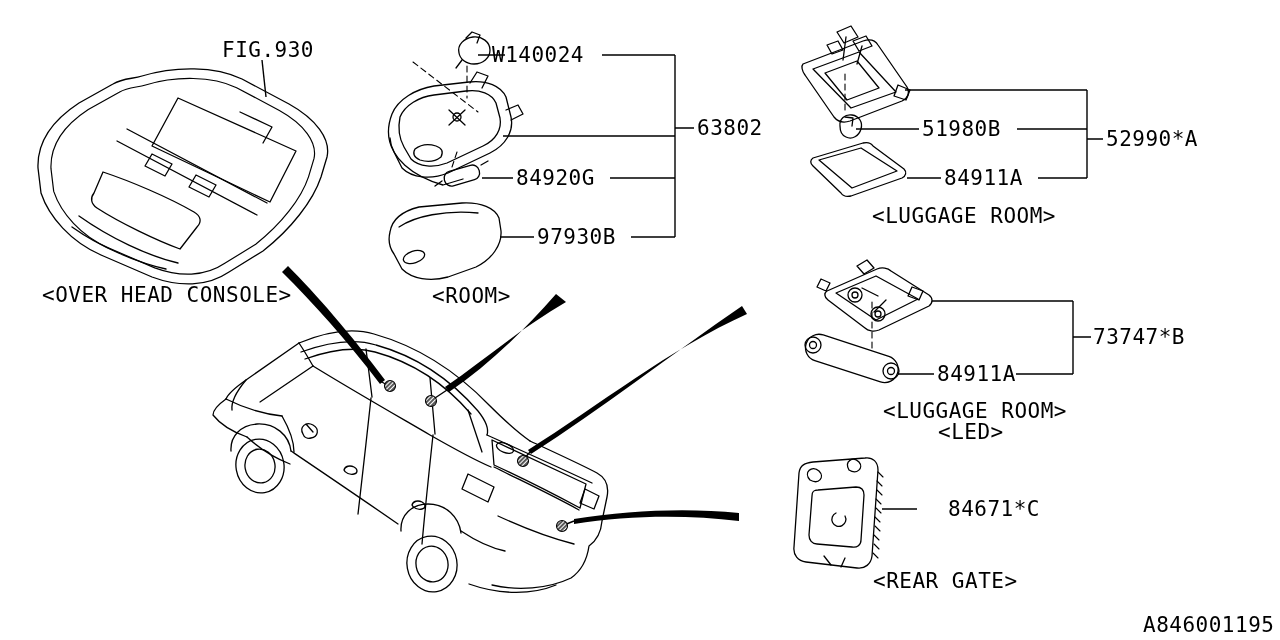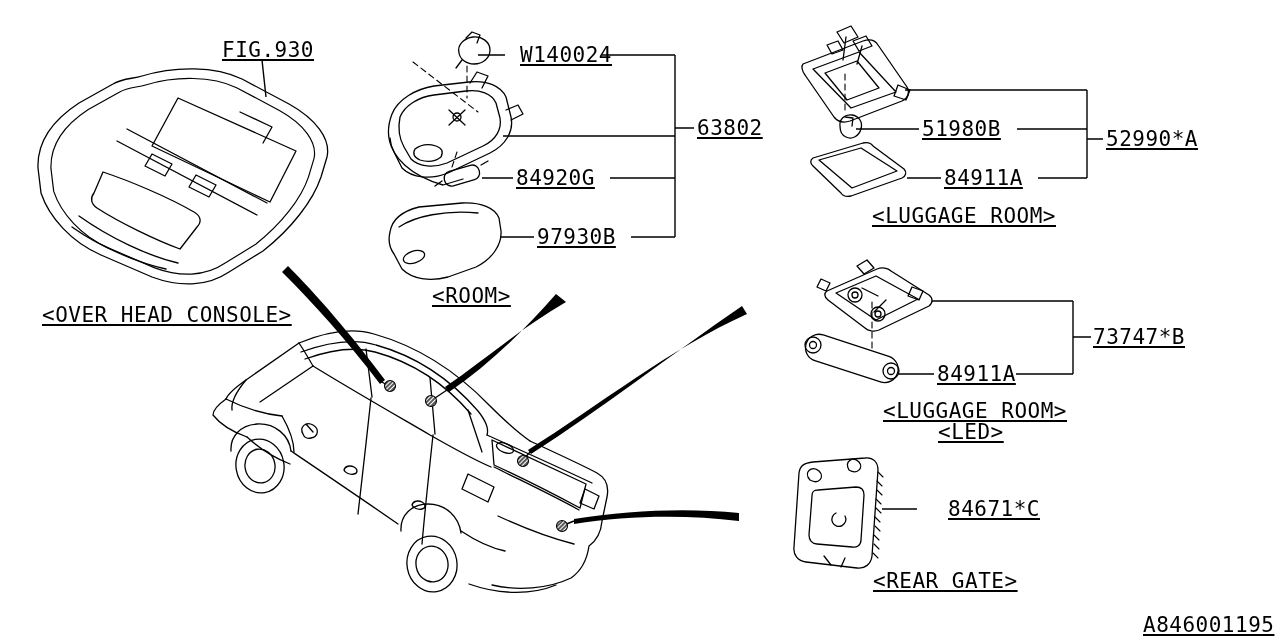--- a/index.html
+++ b/index.html
@@ -12,21 +12,20 @@
   }
   #art{position:absolute;left:0;top:0;width:1280px;height:640px;}
   .lbl{
     position:absolute;
     font-family:"DejaVu Sans Mono",monospace;
     font-size:21px;
     line-height:21px;
     letter-spacing:0.5px;
     color:#000;
     white-space:pre;
-    text-decoration:underline;
   }
 </style>
 </head>
 <body>
 
 <svg id="art" viewBox="0 0 1280 640">
   <defs>
     <pattern id="hatch" width="3" height="3" patternUnits="userSpaceOnUse" patternTransform="rotate(45)">
       <rect width="3" height="3" fill="#fff"></rect>
       <line x1="1" y1="0" x2="1" y2="3" stroke="#000" stroke-width="1.3"></line>
@@ -180,23 +179,23 @@
 
   <g stroke="#000" stroke-width="1.1" fill="url(#hatch)">
     <circle cx="390" cy="386" r="5.5"></circle>
     <circle cx="431" cy="401" r="5.5"></circle>
     <circle cx="523" cy="461" r="5.5"></circle>
     <circle cx="562" cy="526" r="5.5"></circle>
   </g>
 </svg>
 
 <div class="lbl" style="left:222px;top:40px">FIG.930</div>
-<div class="lbl" style="left:42px;top:305px">&lt;OVER HEAD CONSOLE&gt;</div>
-
-<div class="lbl" style="left:520px;top:45px">W140024</div>
+<div class="lbl" style="left:42px;top:285px">&lt;OVER HEAD CONSOLE&gt;</div>
+
+<div class="lbl" style="left:492px;top:45px">W140024</div>
 <div class="lbl" style="left:697px;top:118px">63802</div>
 <div class="lbl" style="left:516px;top:168px">84920G</div>
 <div class="lbl" style="left:537px;top:227px">97930B</div>
 <div class="lbl" style="left:432px;top:286px">&lt;ROOM&gt;</div>
 
 <div class="lbl" style="left:922px;top:119px">51980B</div>
 <div class="lbl" style="left:1106px;top:129px">52990*A</div>
 <div class="lbl" style="left:944px;top:168px">84911A</div>
 <div class="lbl" style="left:872px;top:206px">&lt;LUGGAGE ROOM&gt;</div>
 

